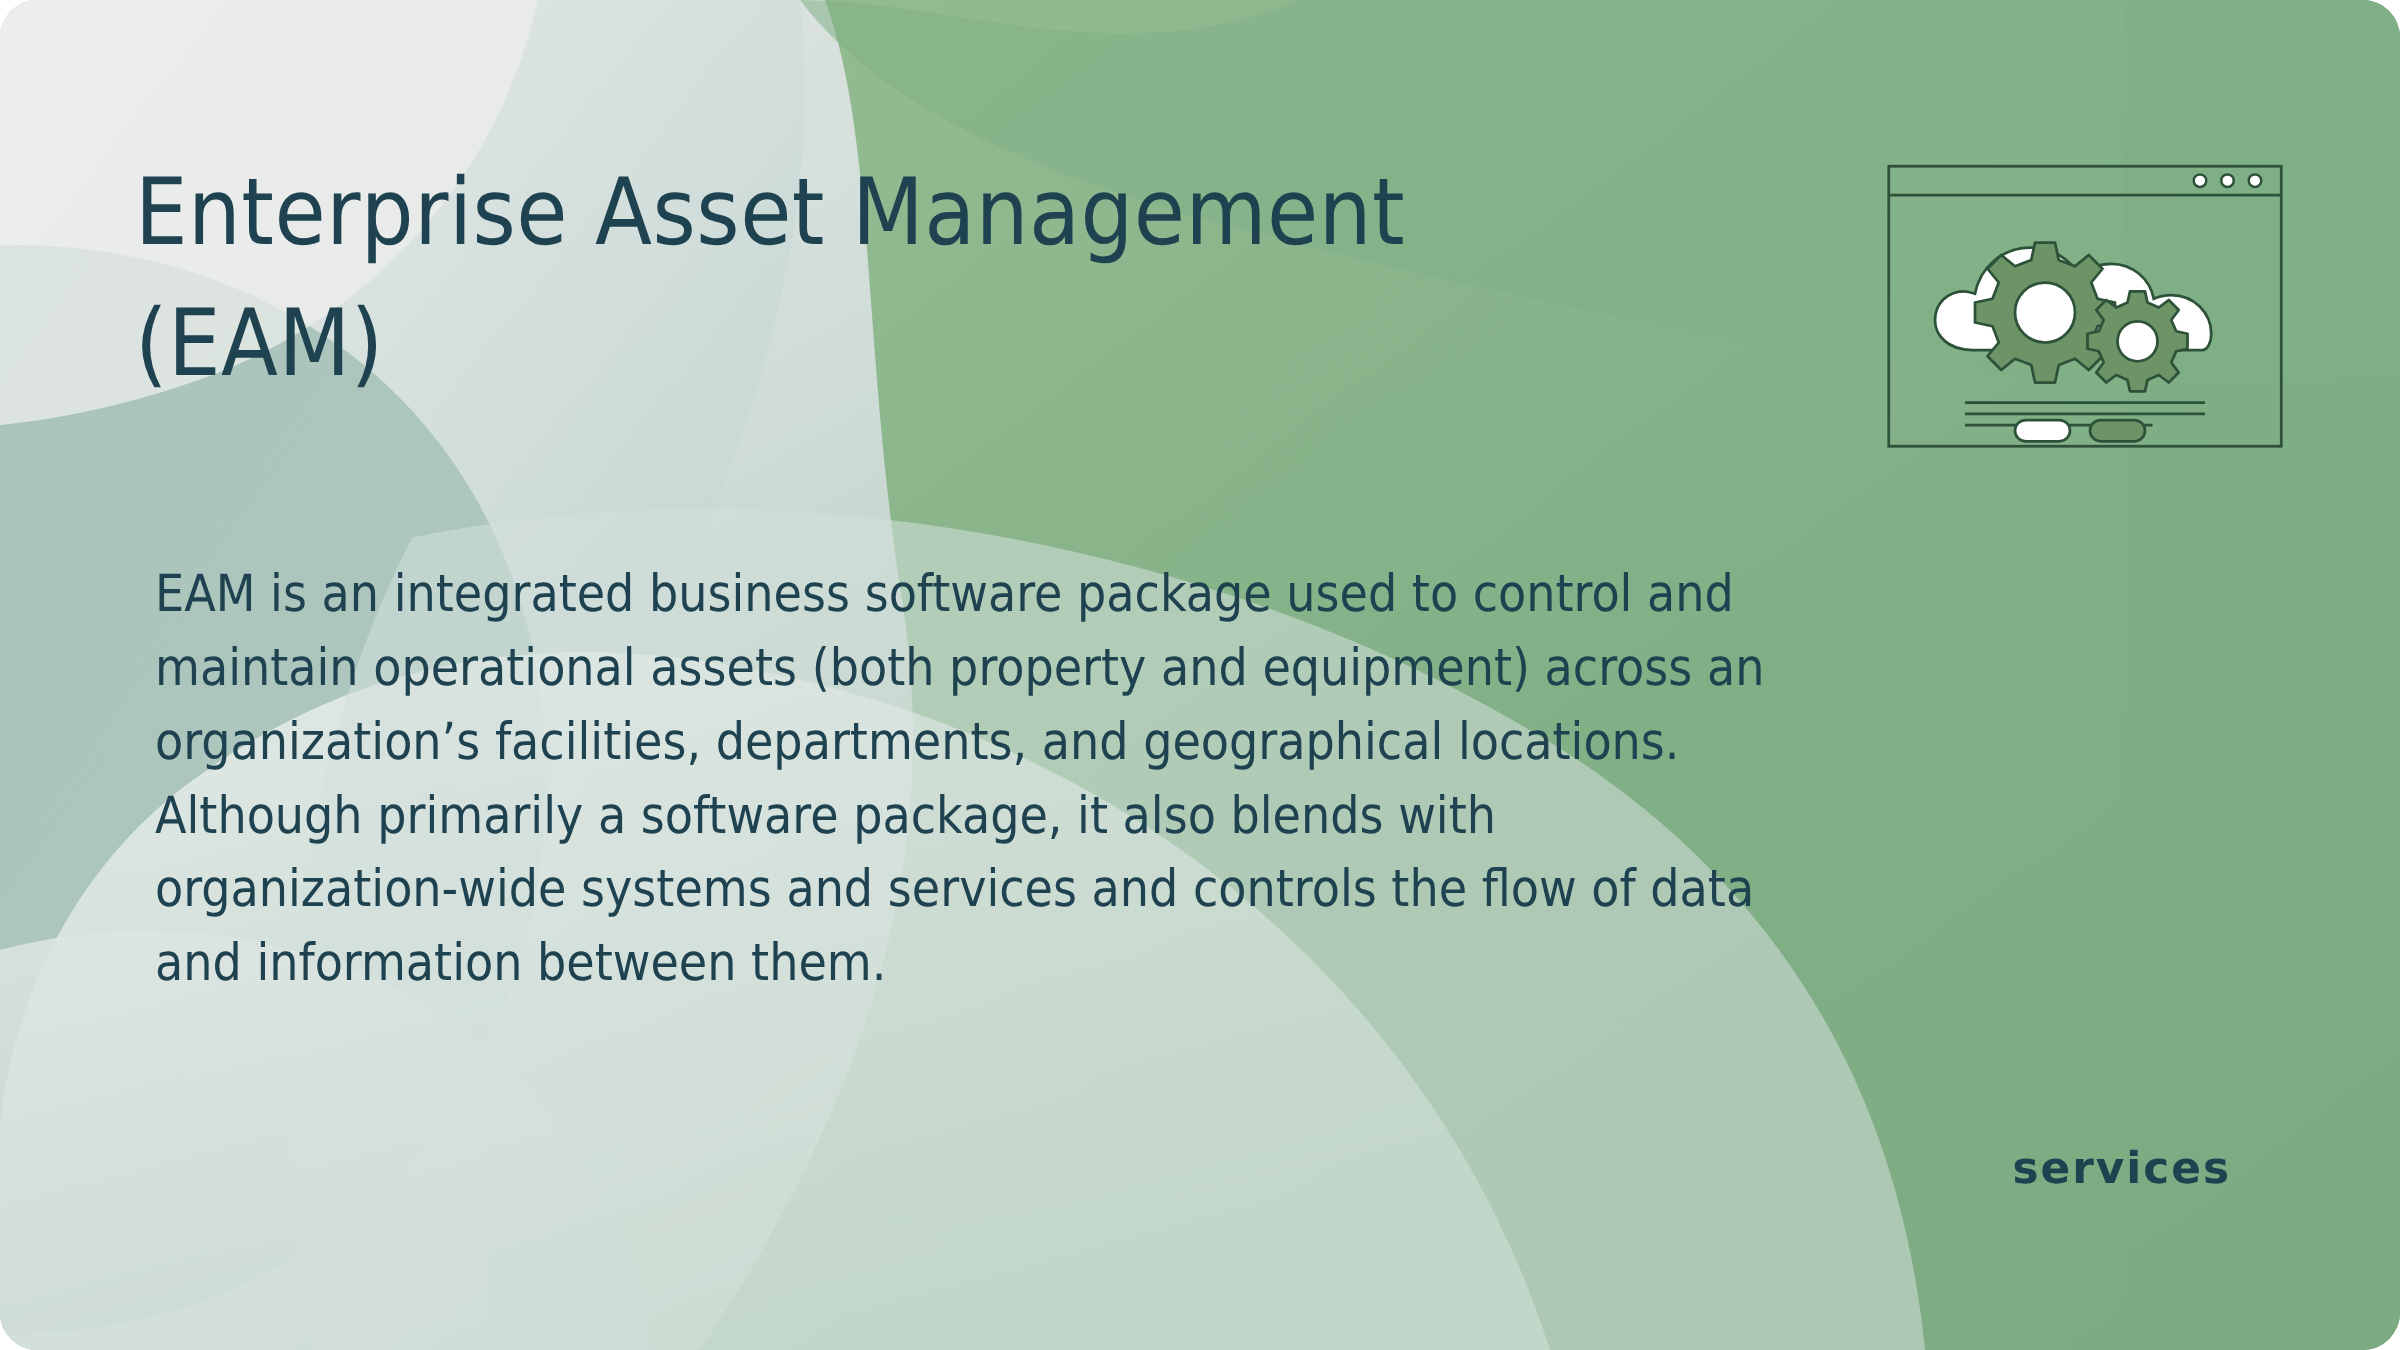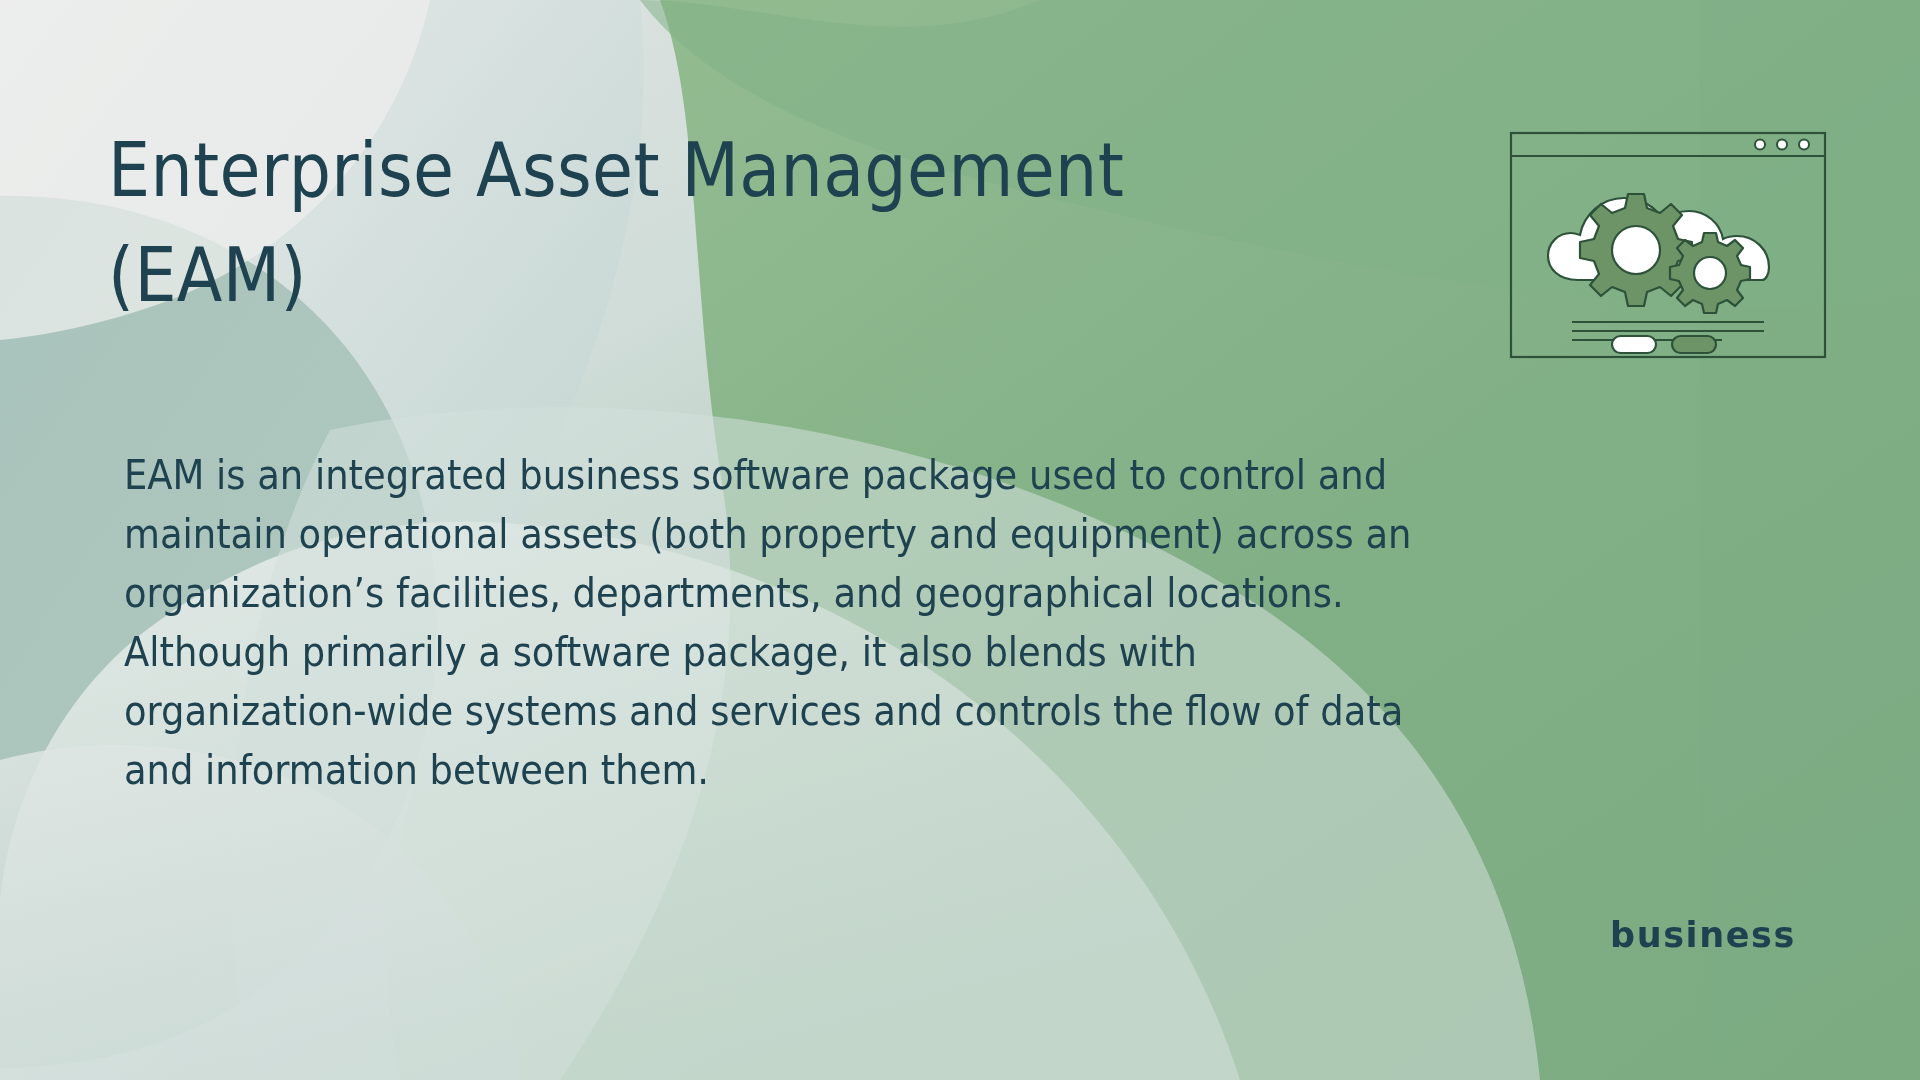--- a/index.html
+++ b/index.html
@@ -8,20 +8,21 @@
     padding: 0;
     background: #ffffff;
   }
   #slide {
     position: relative;
     width: 1920px;
     height: 1080px;
     overflow: hidden;
     font-family: "DejaVu Sans Condensed", "Liberation Sans Narrow", "Liberation Sans", sans-serif;
     background: #7fae84;
+    border-radius: 30px;
   }
 
   
   .bg-layer {
     position: absolute;
     inset: 0;
     pointer-events: none;
   }
   .bg-svg { display: block; width: 100%; height: 100%; }
 
@@ -150,21 +151,21 @@
       <rect x="1700" y="0" width="220" height="1080" fill="#7cab82" opacity="0.25"></rect>
     </svg>
   </div>
 
   <div class="content">
 
     <h1 class="title">Enterprise Asset Management (EAM)</h1>
 
     <p class="body-copy">EAM is an integrated business software package used to control and maintain operational assets (both property and equipment) across an organization’s facilities, departments, and geographical locations. Although primarily a software package, it also blends with organization-wide systems and services and controls the flow of data and information between them.</p>
 
-    <div class="logo">business</div>
+    <div class="logo">services</div>
   </div>
 
   <div class="illustration">
     <svg viewBox="0 0 320 230" xmlns="http://www.w3.org/2000/svg">
       <g fill="none" stroke="#2d5239" stroke-width="2.2">
 
         <rect x="3" y="3" width="314" height="224"></rect>
 
         <line x1="3" y1="26" x2="317" y2="26"></line>
       </g>

